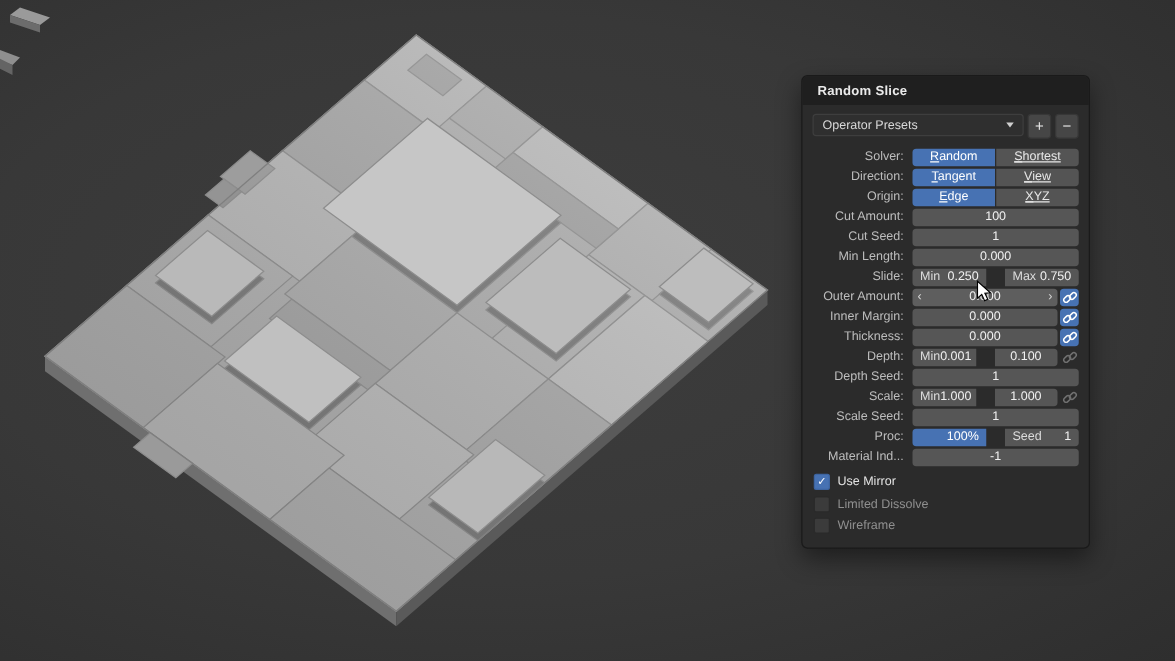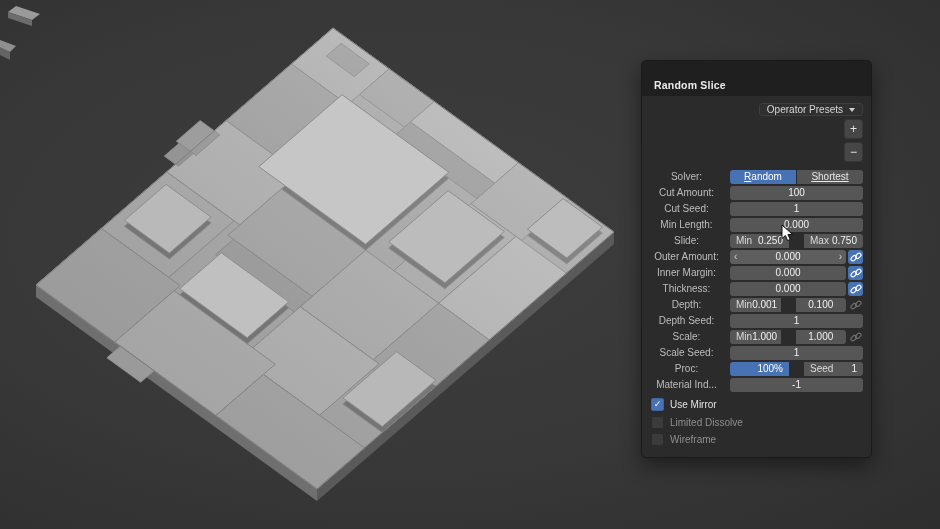--- a/index.html
+++ b/index.html
@@ -6,35 +6,35 @@
   .stage{position:relative;width:940px;height:529px;overflow:hidden;
     background:radial-gradient(ellipse at 42% 45%, #3d3d3d 0%, #383838 55%, #2e2e2e 100%);
     font-family:"Liberation Sans","DejaVu Sans",sans-serif; --accent:#4772b3;}
   svg{display:block;}
   .mesh-svg{position:absolute;left:0;top:0;}
 
   
   .panel{position:absolute;left:641px;top:60px;width:229px;background:#2b2b2b;
     border:1px solid #1a1a1a;border-radius:5px;box-shadow:0 8px 20px rgba(0,0,0,.45);
     font-size:10px;color:#c8c8c8;}
-  .panel-header{background:#1f1f1f;border-radius:4px 4px 0 0;padding:18px 12px 5px;
+  .panel-header{background:#1f1f1f;border-radius:4px 4px 0 0;padding:6px 12px 5px;
     color:#eaeaea;font-size:10.5px;font-weight:bold;letter-spacing:.2px;}
   .panel-body{padding:7px 8px 7px;}
 
-  .presets-row{display:flex;gap:3px;margin-bottom:8px;align-items:flex-end;flex-direction:column;}
+  .presets-row{display:flex;gap:3px;margin-bottom:8px;align-items:flex-start;}
   .dropdown{flex:1;display:flex;align-items:center;justify-content:space-between;
     background:#2f2f2f;border:1px solid #3e3e3e;border-radius:3px;height:16px;
     padding:0 7px;color:#d8d8d8;cursor:default;}
   .caret{width:0;height:0;border-left:3.5px solid transparent;border-right:3.5px solid transparent;
     border-top:4px solid #cfcfcf;margin-left:6px;}
   .mini-btn{width:17px;height:18px;background:#464646;border:1px solid #373737;border-radius:3px;
     color:#e8e8e8;display:flex;align-items:center;justify-content:center;font-size:12px;line-height:1;}
 
   .row{display:flex;align-items:center;height:13.5px;margin-bottom:2.5px;}
-  .row-label{width:73px;flex:none;text-align:center;padding-right:7px;color:#bdbdbd;
+  .row-label{width:73px;flex:none;text-align:right;padding-right:7px;color:#bdbdbd;
     white-space:nowrap;overflow:hidden;}
   .widget{flex:1;display:flex;gap:2px;align-items:center;min-width:0;}
 
   .seg{flex:1;display:flex;gap:1px;}
   .seg-btn{flex:1;height:14px;background:#545454;color:#e8e8e8;display:flex;align-items:center;
     justify-content:center;cursor:default;}
   .seg-btn:first-child{border-radius:3px 0 0 3px;}
   .seg-btn:last-child{border-radius:0 3px 3px 0;text-decoration:underline;}
   .seg-btn.active{background:var(--accent);color:#fff;}
   .seg-btn span{display:block;}
@@ -170,21 +170,47 @@
           <div class="seg-btn active">
                 <span>Random</span>
               </div>
           <div class="seg-btn">
                 <span>Shortest</span>
               </div>
         </div>
           </div>
       </div>
 
-
+      <div class="row">
+        <div class="row-label">Direction:</div>
+        <div class="widget">
+            <div class="seg">
+          <div class="seg-btn active">
+                <span>Tangent</span>
+              </div>
+          <div class="seg-btn">
+                <span>View</span>
+              </div>
+        </div>
+          </div>
+      </div>
+
+      <div class="row">
+        <div class="row-label">Origin:</div>
+        <div class="widget">
+            <div class="seg">
+          <div class="seg-btn active">
+                <span>Edge</span>
+              </div>
+          <div class="seg-btn">
+                <span>XYZ</span>
+              </div>
+        </div>
+          </div>
+      </div>
 
       <div class="row">
         <div class="row-label">Cut Amount:</div>
         <div class="widget">
             <div class="field">
               <span>100</span>
             </div>
           </div>
       </div>
 

